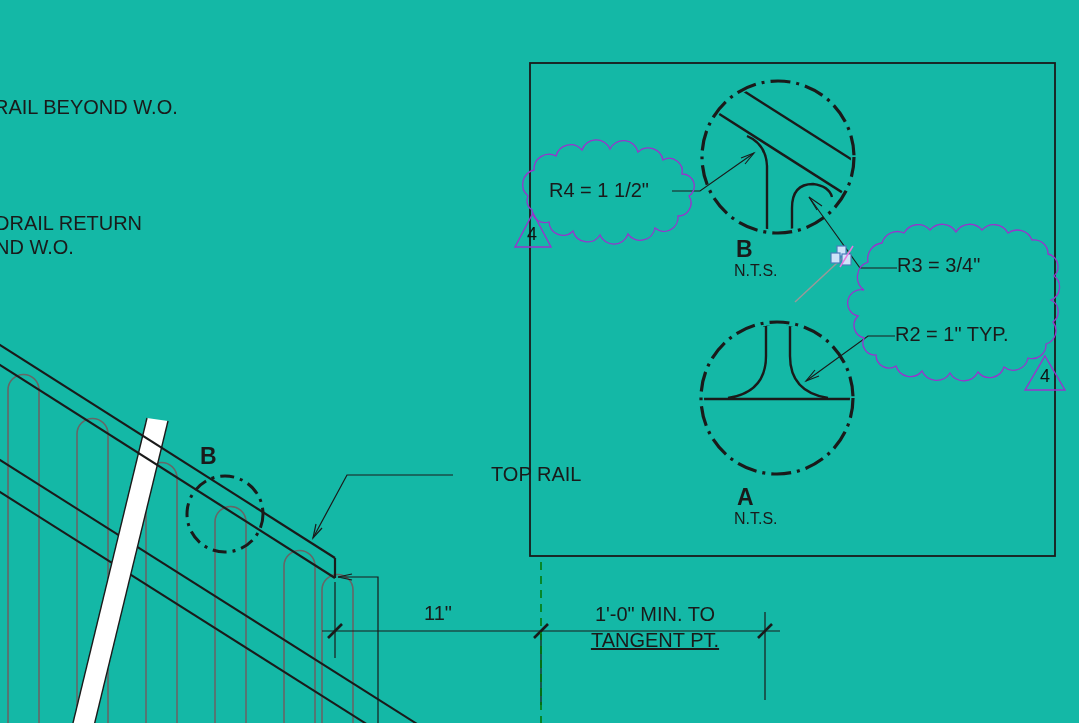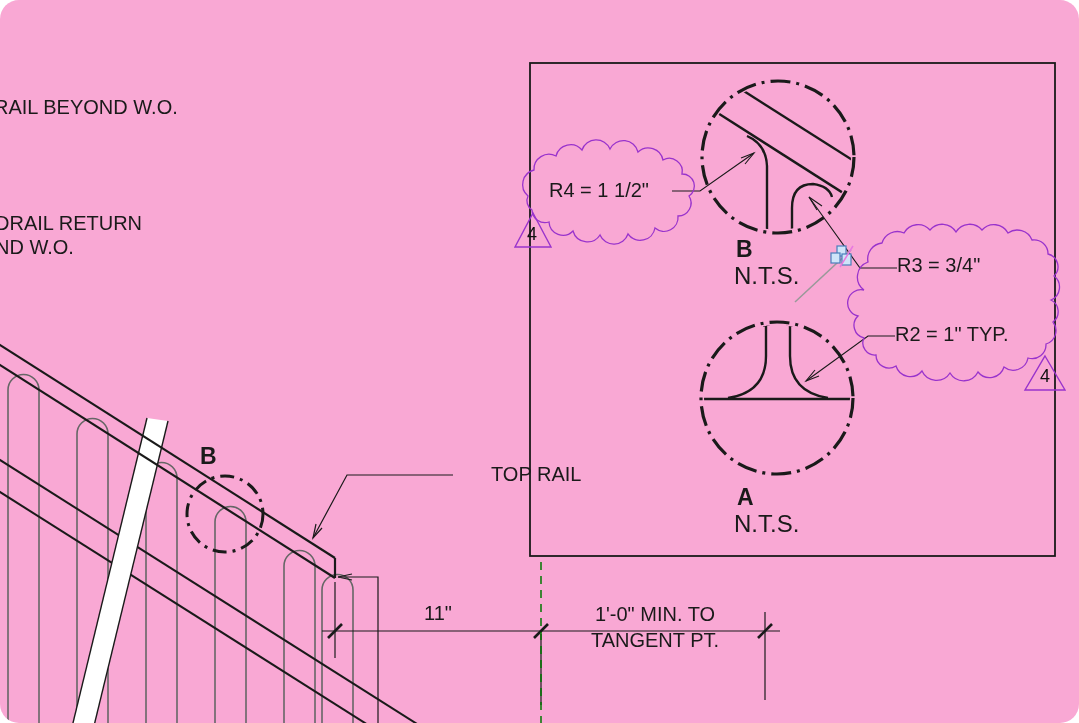--- a/index.html
+++ b/index.html
@@ -1,21 +1,21 @@
 <!DOCTYPE html>
 <html><head>
 <meta charset="utf-8">
 <style>
   html,body{margin:0;padding:0;background:#ffffff;}
   *{font-family:"Liberation Sans", sans-serif;box-sizing:border-box;}
-  #canvas{position:relative;width:1079px;height:723px;background:#f9a8d4;overflow:hidden;border-radius:19px;}
+  #canvas{position:relative;width:1079px;height:723px;background:#14b8a6;overflow:hidden;}
   #linework{position:absolute;left:0;top:0;}
   .txt{position:absolute;color:#1a1a1a;white-space:pre;line-height:1.18;}
   .fs20{font-size:20px;}
-  .fs18{font-size:24px;}
+  .fs18{font-size:16px;}
   .lbl-big{font-size:23px;font-weight:bold;}
   .center{text-align:center;}
   .delta{font-size:18px;color:#111;}
 </style>
 </head>
 <body>
 
 <div id="canvas">
 
   <svg id="linework" width="1079" height="723" viewBox="0 0 1079 723">
@@ -138,21 +138,21 @@
   </svg>
 
   <div class="txt fs20" style="left:-6px;top:96px;">RAIL BEYOND W.O.</div>
 
   <div class="txt fs20" style="left:-5px;top:212px;"><span romptyle="display:block;">DRAIL RETURN</span><span style="display:block;">ND W.O.</span></div>
 
   <div class="txt fs20" style="left:455px;top:463px;margin-left:36px;">TOP RAIL</div>
 
   <div class="txt fs20 center" style="left:398px;top:602px;width:80px;">11"</div>
 
-  <div class="txt fs20 center" style="left:573px;top:601px;width:164px;line-height:1.3;"><span style="display:block;">1'-0" MIN. TO</span><span style="display:block;">TANGENT PT.</span></div>
+  <div class="txt fs20 center" style="left:573px;top:601px;width:164px;line-height:1.3;"><span style="display:block;">1'-0" MIN. TO</span><span style="display:block;text-decoration:underline;">TANGENT PT.</span></div>
 
   <div class="txt lbl-big" style="left:736px;top:236px;">B</div>
   <div class="txt fs18" style="left:734px;top:262px;">N.T.S.</div>
 
   <div class="txt lbl-big" style="left:737px;top:484px;">A</div>
   <div class="txt fs18" style="left:734px;top:510px;">N.T.S.</div>
 
   <div class="txt lbl-big" style="left:200px;top:443px;">B</div>
 
   <div class="txt fs20" style="left:549px;top:179px;">R4 = 1 1/2"</div>

